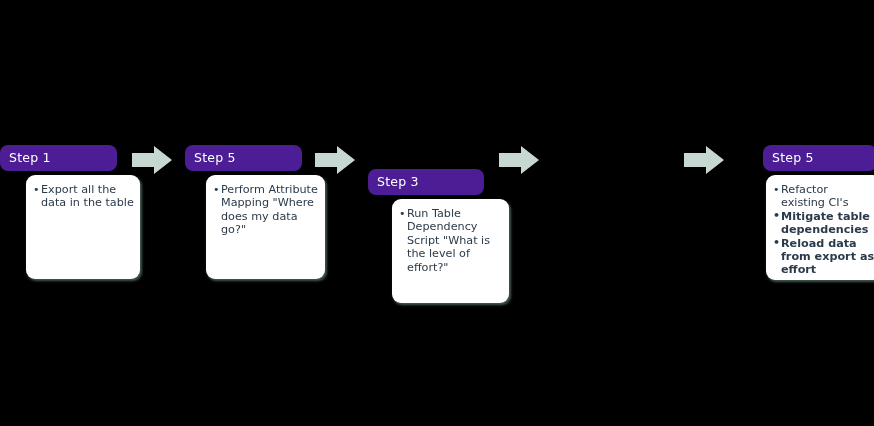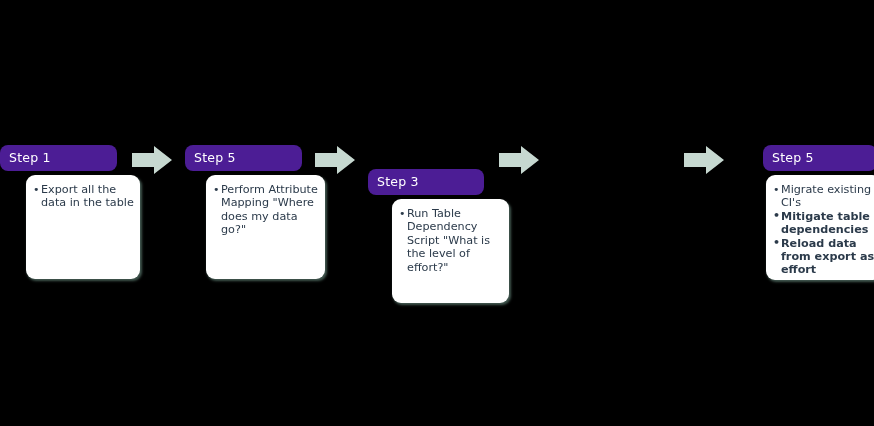--- a/index.html
+++ b/index.html
@@ -155,20 +155,20 @@
       <polygon points="0,7 22,7 22,0 40,14 22,28 22,21 0,21" fill="#c6d8d0"></polygon>
     </svg>
   </div>
 
   <div class="step-group" style="left:735px; top:145px; width:139px; height:140px;">
     <div class="step-header" style="width:114px; height:26px;margin-left:28px;">
       <span>Step 5</span>
     </div>
     <div class="step-card" style="left:31px; top:30px; width:115px; height:105px;">
       <ul>
-        <li>Migrate existing CI's</li>
+        <li>Refactor existing CI's</li>
         <li>Mitigate table dependencies</li>
         <li>Reload data from export as effort</li>
       </ul>
     </div>
   </div>
 
 </div>
 
 </body></html>

